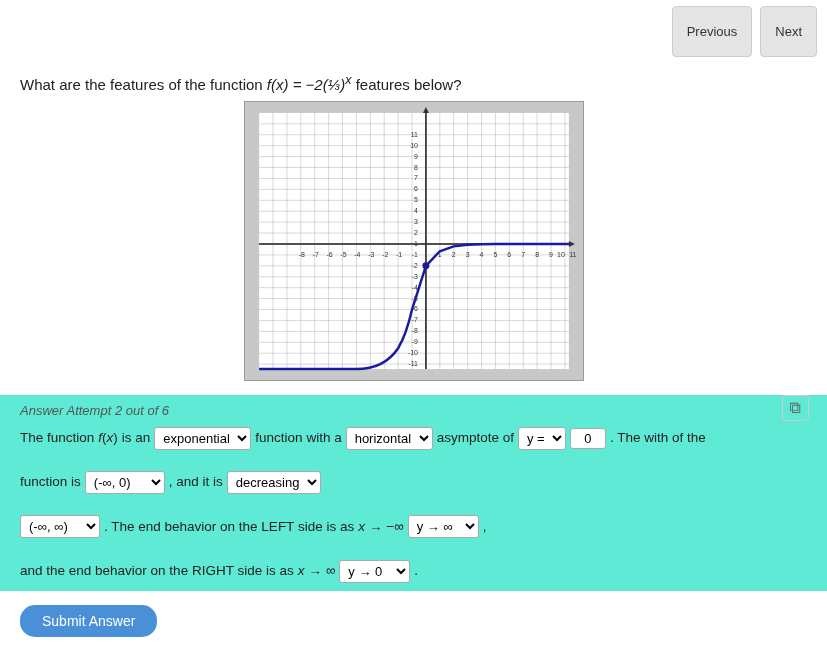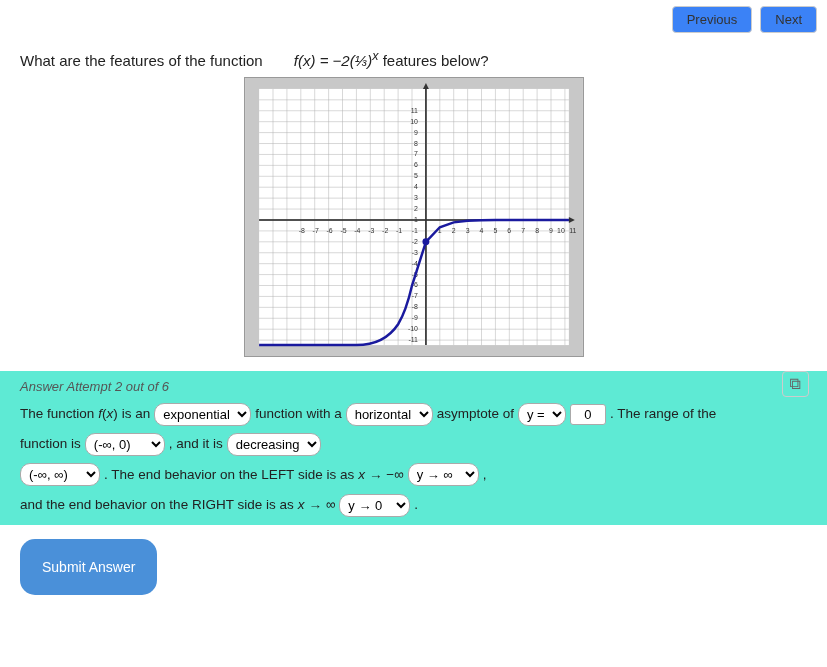--- a/index.html
+++ b/index.html
@@ -12,40 +12,39 @@
       overflow-x: hidden;
     }
 
     .top-bar {
       display: flex;
       justify-content: flex-end;
       padding: 6px 10px;
       gap: 8px;
     }
     .top-bar button {
-      padding: 5px 14px;
+      padding: 17px 14px;
       border-radius: 4px;
       border: 1px solid #ccc;
       font-size: 13px;
       cursor: pointer;
-      background: #3b82f6;
+      background: #e5e5e5;
       color: #333;
     }
 
     .question-area {
       padding: 10px 20px 4px 20px;
     }
     .question-title {
       font-size: 15px;
       color: #222;
       margin-bottom: 8px;
     }
     .question-title .math {
       font-style: italic;
-      margin-left: 27px;
     }
 
     .graph-container {
       display: flex;
       justify-content: center;
       align-items: center;
       margin: 0 auto 10px auto;
       width: 340px;
       height: 280px;
     }
@@ -64,38 +63,38 @@
     }
     .answer-label {
       font-size: 13px;
       color: #555;
       margin-bottom: 8px;
       font-style: italic;
     }
     .answer-rows {
       display: flex;
       flex-direction: column;
-      gap: 6px;
+      gap: 20px;
     }
     .answer-row {
       display: flex;
       flex-wrap: wrap;
       align-items: center;
       gap: 4px;
       line-height: 1.8;
     }
     .text-static {
       color: #222;
       font-size: 13.5px;
     }
     select.inline-select {
       padding: 2px 4px;
       font-size: 13px;
       border: 1px solid #aaa;
-      border-radius: 10px;
+      border-radius: 3px;
       background: #fff;
       cursor: pointer;
       min-width: 50px;
     }
     input.inline-input {
       width: 36px;
       padding: 2px 4px;
       font-size: 13px;
       border: 1px solid #aaa;
       border-radius: 3px;
@@ -103,21 +102,21 @@
     }
     .answer-section-wrapper {
       position: relative;
     }
     .submit-row {
       display: flex;
       justify-content: flex-start;
       padding: 14px 20px 10px 20px;
     }
     .submit-btn {
-      padding: 20px 22px;
+      padding: 8px 22px;
       background: #4a90d9;
       color: #fff;
       border: none;
       border-radius: 15px;
       font-size: 14px;
       cursor: pointer;
     }
     .copy-btn-area {
       position: absolute;
       right: 18px;
@@ -291,21 +290,21 @@
         <select class="inline-select">
           <option>horizontal</option>
           <option>vertical</option>
         </select>
         <span class="text-static">asymptote of</span>
         <select class="inline-select" style="min-width:40px">
           <option>y =</option>
           <option>x =</option>
         </select>
         <input class="inline-input" type="text" value="0" style="">
-        <span class="text-static">. The range of the</span>
+        <span class="text-static">. The with of the</span>
       </div>
 
       <div class="answer-row">
         <span class="text-static">function is</span>
         <select class="inline-select" style="min-width:80px">
           <option>(-∞, 0)</option>
           <option>(0, ∞)</option>
           <option>(-∞, ∞)</option>
           <option>(-∞, 0]</option>
           <option>[0, ∞)</option>

